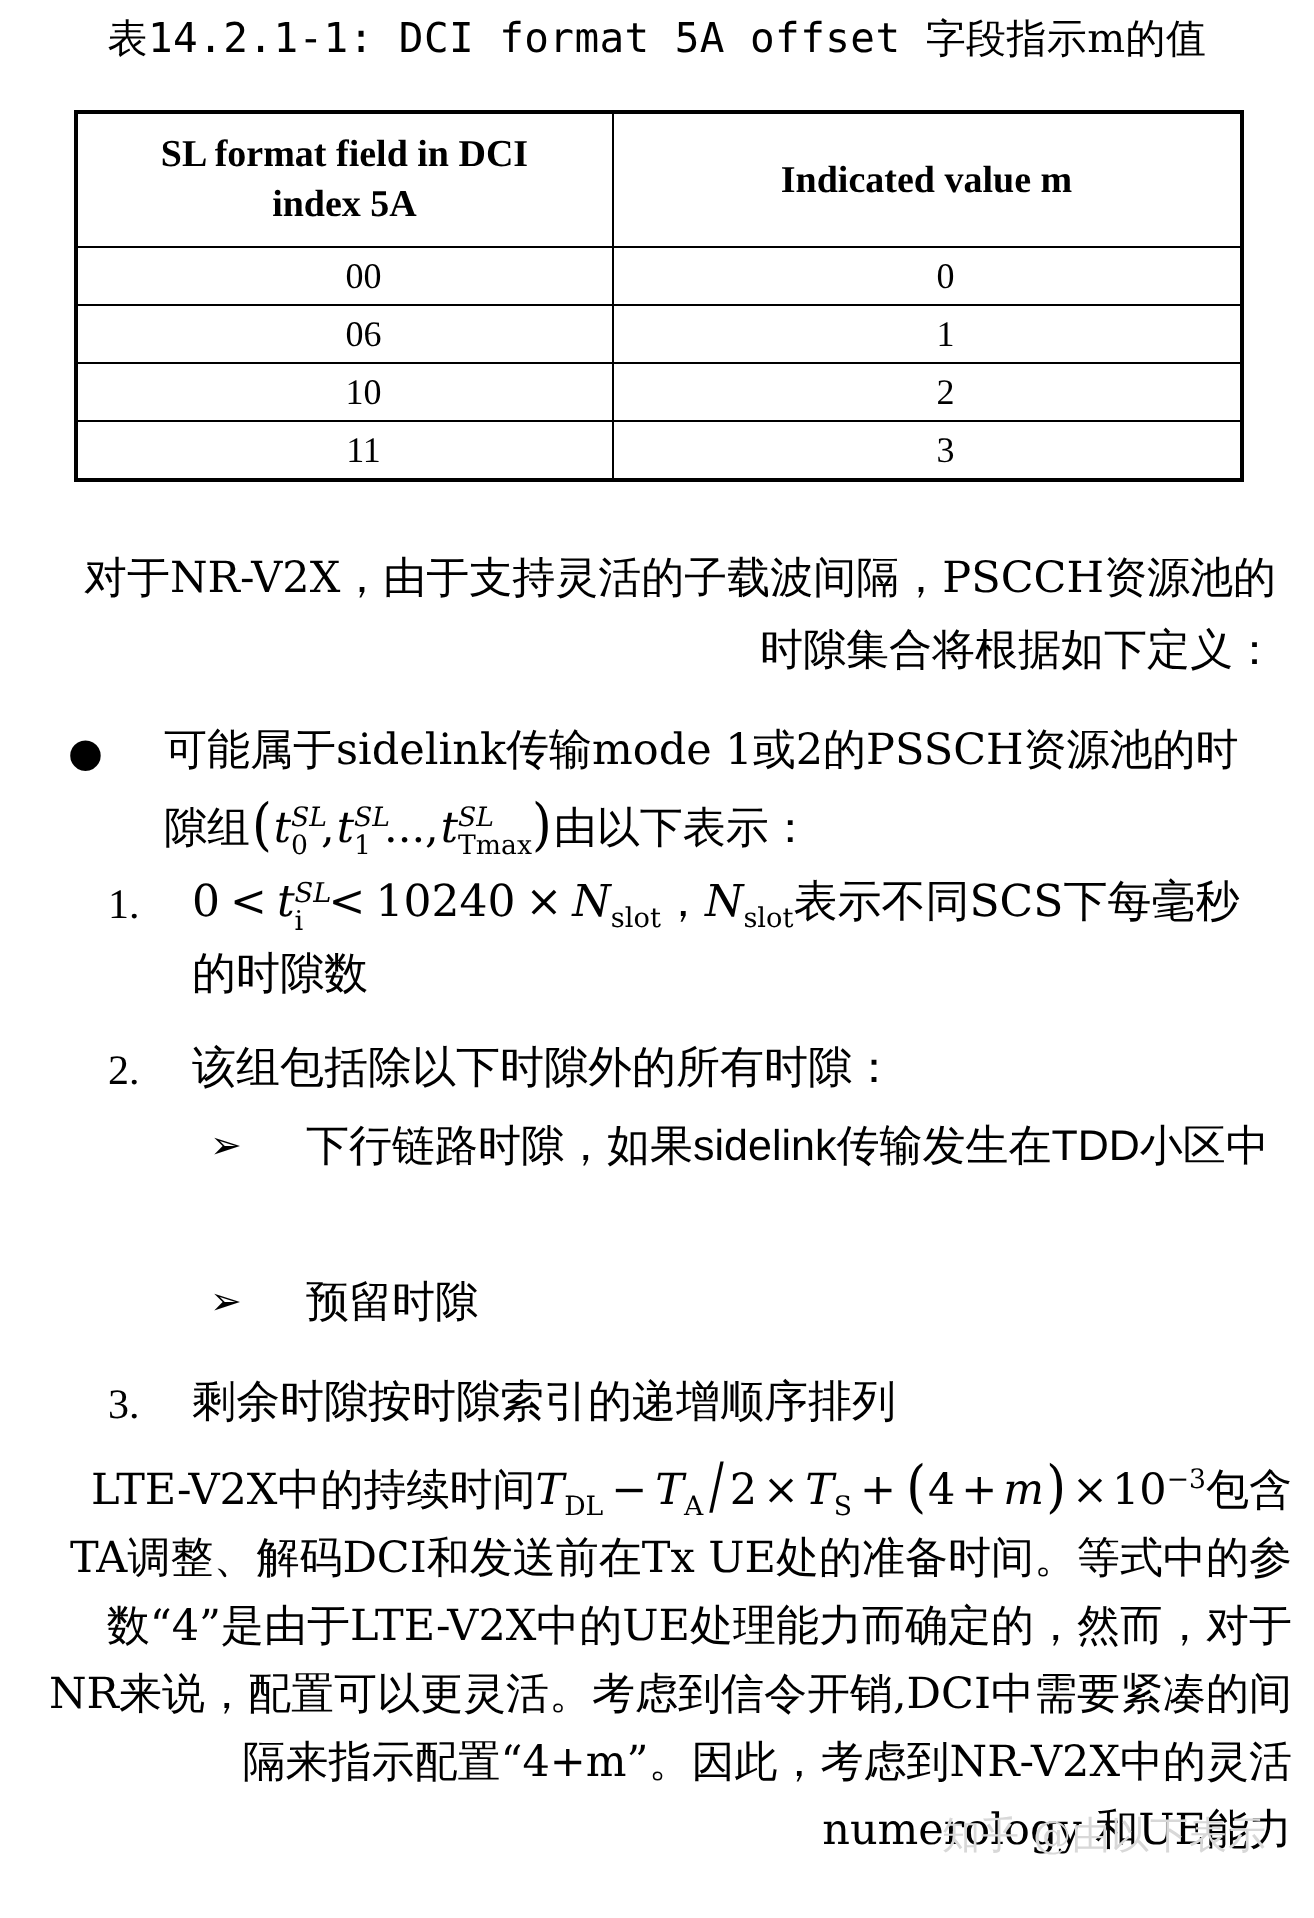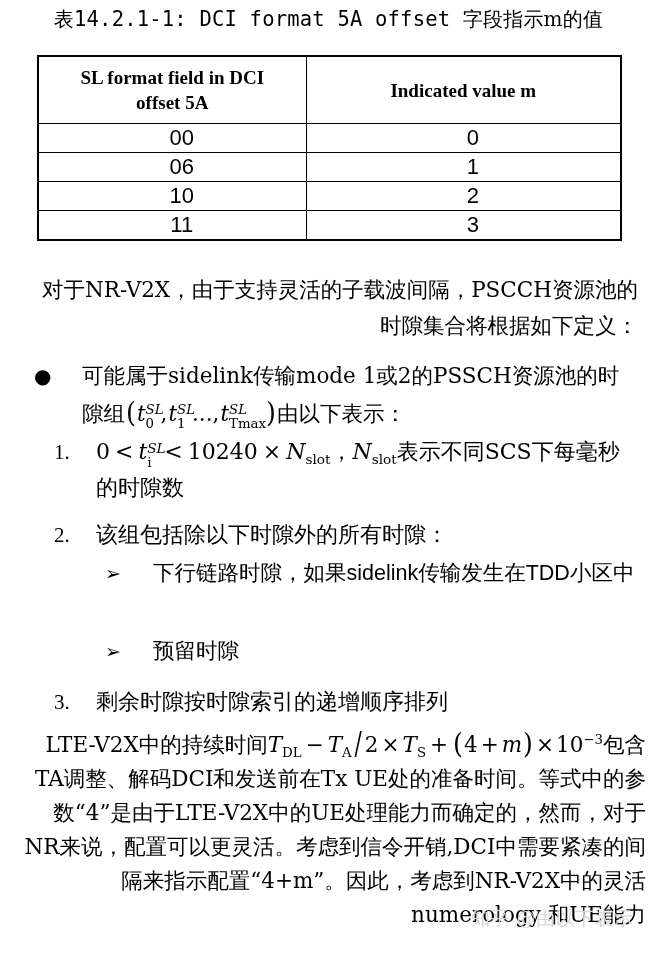--- a/index.html
+++ b/index.html
@@ -62,22 +62,22 @@
   .data-table th {
     font-family: "Liberation Serif", "DejaVu Serif", serif;
     font-weight: bold;
     font-size: 19px;
     line-height: 25px;
     height: 62px;
     vertical-align: middle;
     padding: 2px 18px;
   }
   .data-table td {
-    font-family: Liberation Sans, sans-serif;
-    font-size: 22px;
+    font-family: Liberation Serif, serif;
+    font-size: 18px;
     height: 28px;
     line-height: 28px;
     vertical-align: middle;
     padding-left: 19px;
   }
 
   
   .para {
     position: absolute;
     font-family: "DejaVu Serif", "Liberation Serif", serif;
@@ -257,21 +257,21 @@
 
   <div class="table-caption"><span class="cjk">表</span><span>14.2.1-1: DCI format 5A offset </span><span class="cjk">字段指示m的值</span></div>
 
   <table class="data-table">
     <colgroup>
         <col class="c1">
         <col class="c2">
       </colgroup>
     <thead>
       <tr>
-        <th><span>SL format field in DCI</span><br><span>offset 5A</span></th>
+        <th><span>SL format field in DCI</span><br><span>index 5A</span></th>
         <th>Indicated value m</th>
       </tr>
     </thead>
     <tbody>
       <tr>
         <td>00</td>
         <td>0</td>
       </tr>
       <tr>
         <td>06</td>

